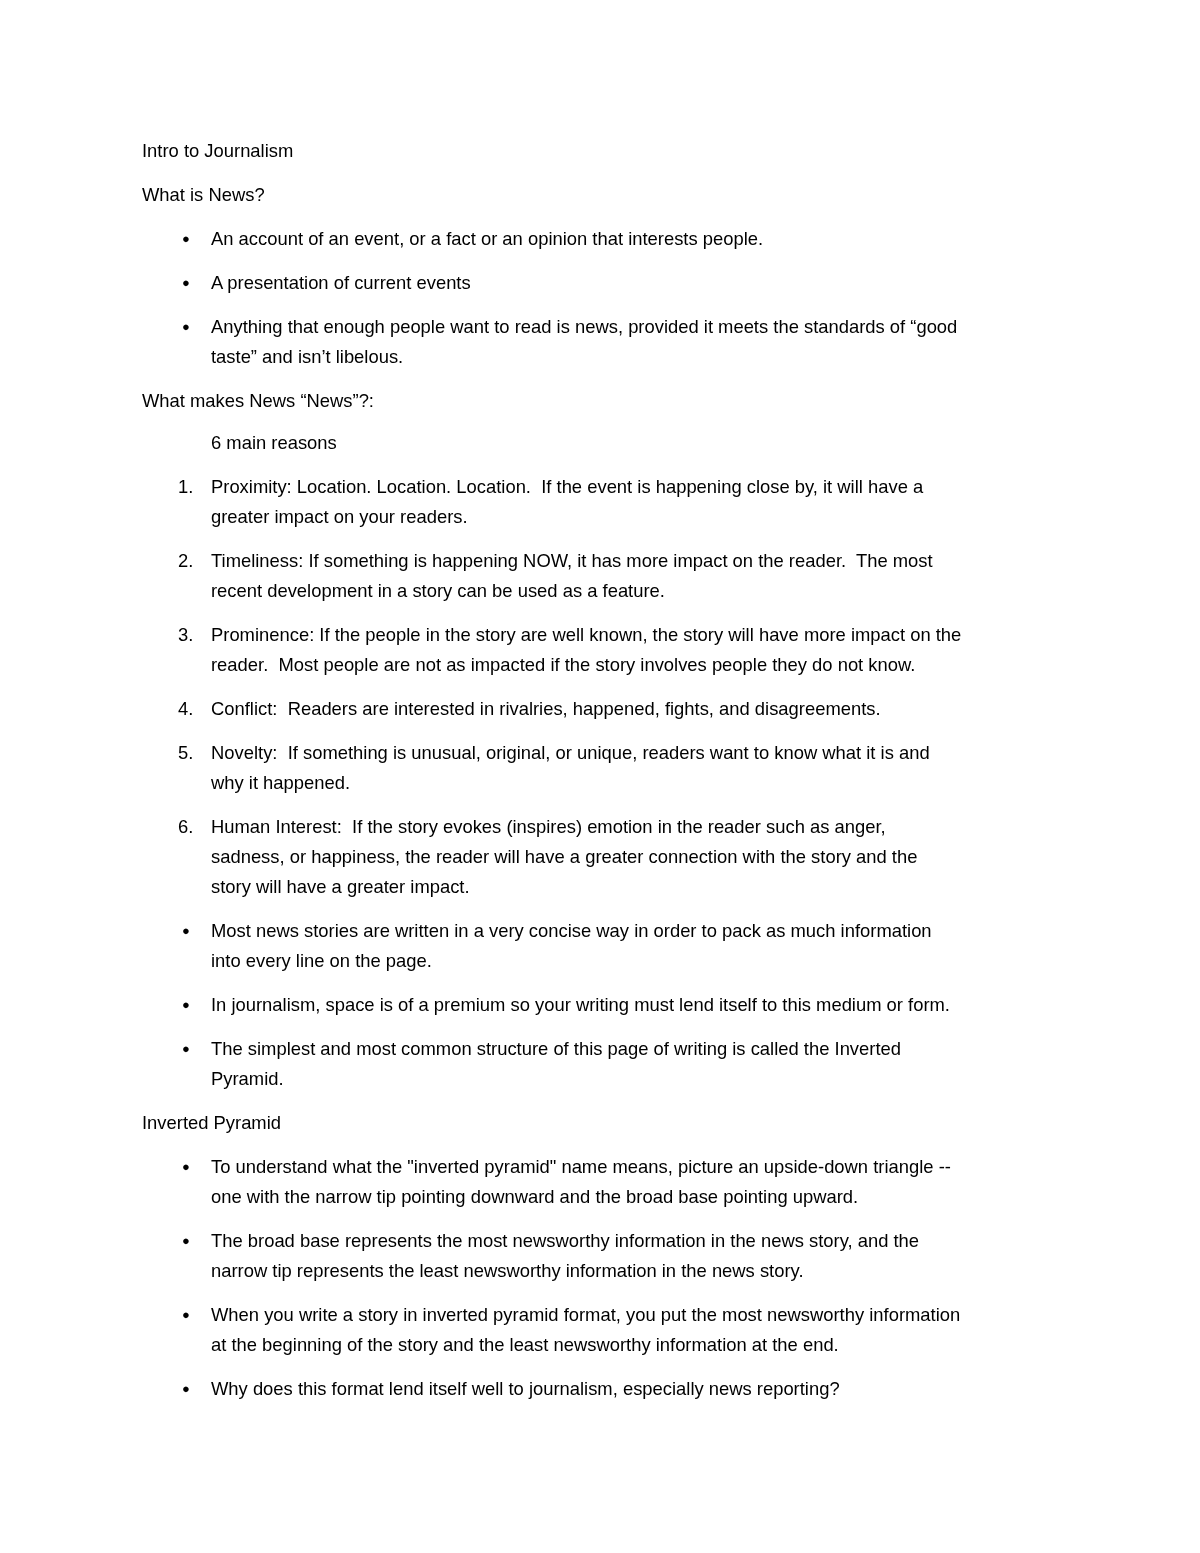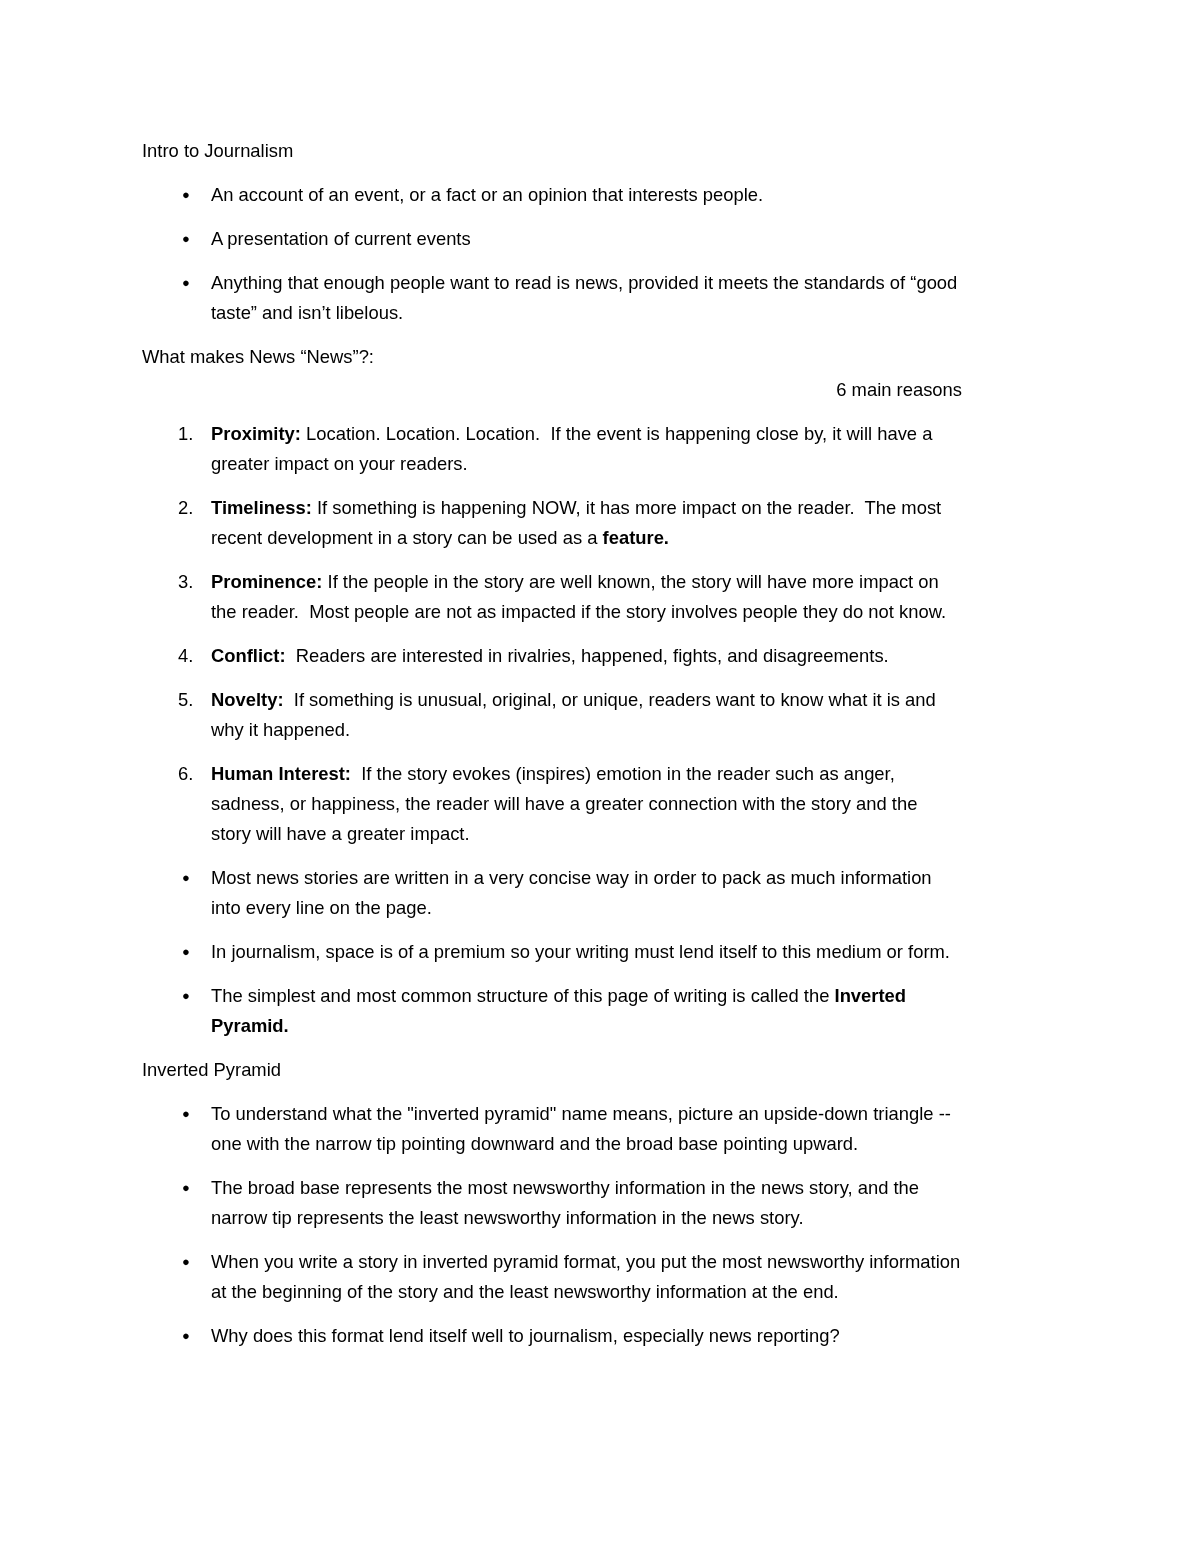--- a/index.html
+++ b/index.html
@@ -16,50 +16,51 @@
     padding: 136px 128px 40px 142px;
     color: #000000;
     font-family: "Liberation Sans", sans-serif;
     font-size: 18.4px;
     line-height: 30px;
   }
   .para {
     margin: 0 0 14px 0;
     white-space: pre-wrap;
   }
-  .para.tight { margin-bottom: 3px; }
-  .para.indent { padding-left: 69px; text-align: right; }
+  .para.tight { margin-bottom: 12px; }
+  .para.indent { padding-left: 69px; }
   .li {
     display: flex;
     margin: 0 0 14px 0;
   }
   .li .marker {
     flex: 0 0 69px;
     box-sizing: border-box;
     padding-left: 40px;
     font-size: 13px;
     line-height: 30px;
   }
   .li .num {
     flex: 0 0 69px;
     box-sizing: border-box;
     padding-left: 36px;
   }
   .li .content {
     flex: 1;
     white-space: pre-wrap;
   }
-  .b { font-weight: bold; }
+  .b { font-weight: normal; }
 </style>
 </head>
 <body>
 
 <div class="page">
   <div id="doc">
       <div class="para"><span>Intro to Journalism</span></div>
+      <div class="para"><span>What is News?</span></div>
       <div class="li">
         <span class="marker">●</span>
         <div class="content"><span>An account of an event, or a fact or an opinion that interests people.</span></div>
       </div>
       <div class="li">
         <span class="marker">●</span>
         <div class="content"><span>A presentation of current events</span></div>
       </div>
       <div class="li">
         <span class="marker">●</span>

